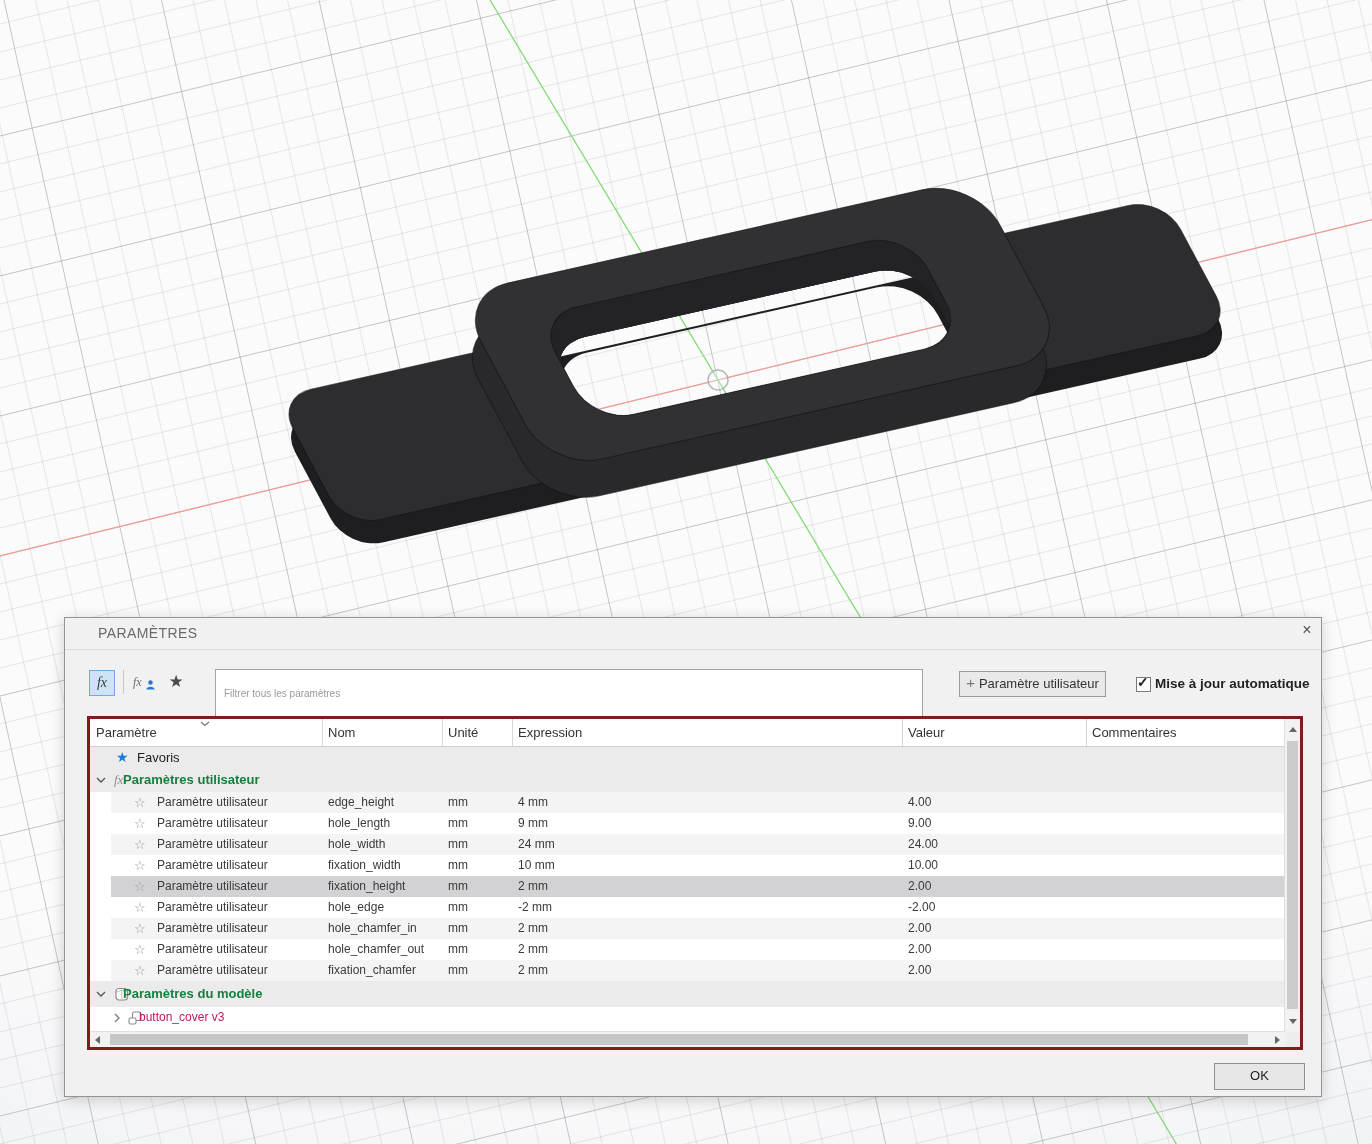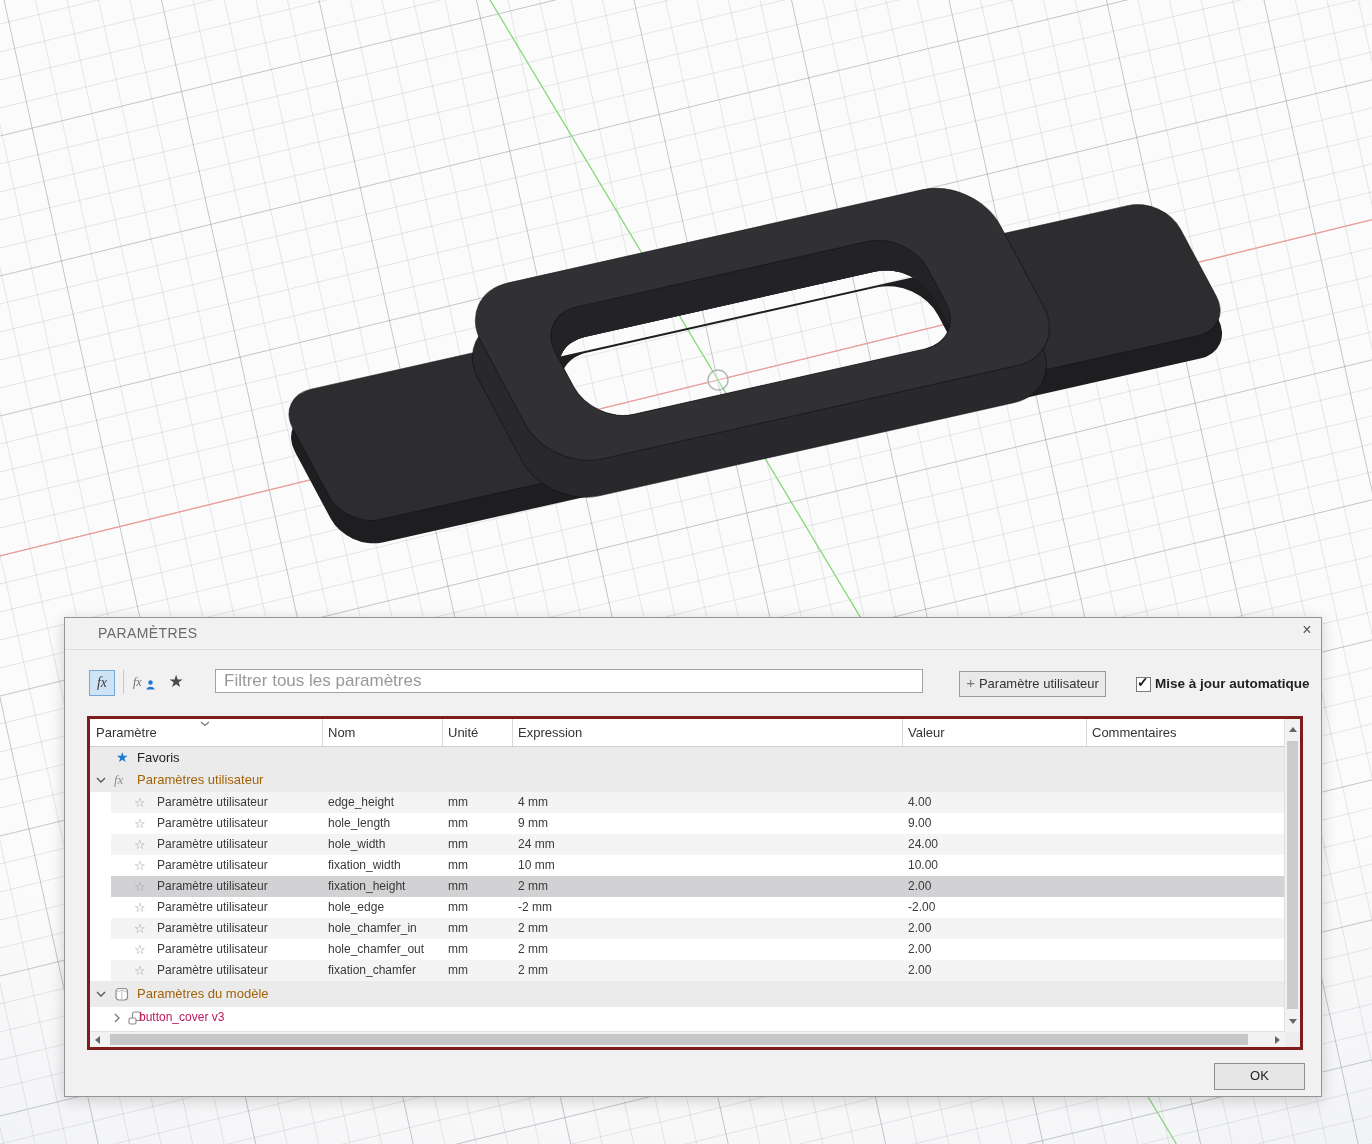--- a/index.html
+++ b/index.html
@@ -18,21 +18,21 @@
   .fx-btn{position:absolute;left:24px;top:52px;width:24px;height:24px;background:#cfe3f6;border:1px solid #74a7da;
     text-align:center;line-height:22px;}
   .fx-glyph{font-family:"Liberation Serif",serif;font-style:italic;font-size:14px;color:#3a3a3a;}
   .tb-sep{position:absolute;left:58px;top:52px;width:1px;height:24px;background:#c8c8c8;}
   .fxu-btn{position:absolute;left:66px;top:52px;width:30px;height:24px;line-height:22px;text-align:left;padding-left:2px;}
   .fxu-btn .fx-glyph{font-size:12px;color:#6e6e6e;}
   .fxu-person{position:absolute;left:15px;top:10px;}
   .star-btn{position:absolute;left:100px;top:52px;width:22px;height:24px;font-size:17px;line-height:24px;
     text-align:center;color:#4a4a4a;}
   .filter-input{position:absolute;left:150px;top:51px;width:690px;height:22px;border:1px solid #a3a3a3;
-    font-family:"Liberation Sans",sans-serif;font-size:17px;color:#444;padding:0 8px;background:#fff;outline:none;}
+    font-family:"Liberation Sans",sans-serif;font-size:10px;color:#444;padding:12px 8px;background:#fff;outline:none;}
   .filter-input::placeholder{color:#999;}
   .add-btn{position:absolute;left:894px;top:53px;width:145px;height:24px;background:#e9e9e9;border:1px solid #9a9a9a;
     font-size:13px;color:#333;text-align:center;line-height:22px;}
   .add-plus{color:#777;font-size:15px;margin-right:4px;}
   .chk{position:absolute;left:1071px;top:59px;width:13px;height:13px;background:#fff;border:1px solid #7a7a7a;}
   .chk .mark{position:absolute;left:0px;top:-4px;font-size:14px;color:#222;font-weight:bold;}
   .chk-label{position:absolute;left:1090px;top:58px;font-size:13.5px;color:#222;font-weight:bold;}
   
   .table{position:absolute;left:22px;top:98px;width:1210px;height:328px;background:#fff;border:3px solid #7f1d1d;}
   .thead{position:absolute;left:0;top:0;width:1195px;height:27px;border-bottom:1px solid #cfcfcf;background:#fff;}
@@ -51,21 +51,21 @@
   .selected{background:linear-gradient(to right,#fff 21px,#d2d2d4 21px);}
   .cell{position:absolute;top:0;white-space:nowrap;}
   .c-star{left:44px;color:#9a9a9a;font-size:13px;}
   .c-type{left:67px;}
   .c-nom{left:238px;}
   .c-unite{left:358px;}
   .c-expr{left:428px;}
   .c-val{left:818px;}
   .g-chev{position:absolute;left:6px;top:50%;margin-top:-4px;}
   .g-fx{position:absolute;left:24px;font-family:"Liberation Serif",serif;font-style:italic;font-size:13px;color:#909090;}
-  .g-label{position:absolute;left:47px;font-size:13px;font-weight:400;color:#a16207;}
+  .g-label{position:absolute;left:33px;font-size:13px;font-weight:700;color:#15803d;}
   .fav-star{position:absolute;left:26px;font-size:14px;color:#1f7bd6;}
   .fav-label{position:absolute;left:47px;font-size:13px;color:#222;}
   .g-cube{position:absolute;left:24px;top:50%;margin-top:-8px;}
   .i-chev{position:absolute;left:23px;top:50%;margin-top:-5px;}
   .i-icon{position:absolute;left:37px;top:50%;margin-top:-8px;}
   .i-label{position:absolute;left:49px;font-size:12px;color:#be185d;}
   
   .vscroll{position:absolute;right:0;top:0;width:15px;height:313px;background:#f2f2f3;border-left:1px solid #e0e0e0;}
   .vthumb{position:absolute;left:2px;top:22px;width:11px;height:268px;background:#cbccce;}
   .arr{position:absolute;width:0;height:0;}

